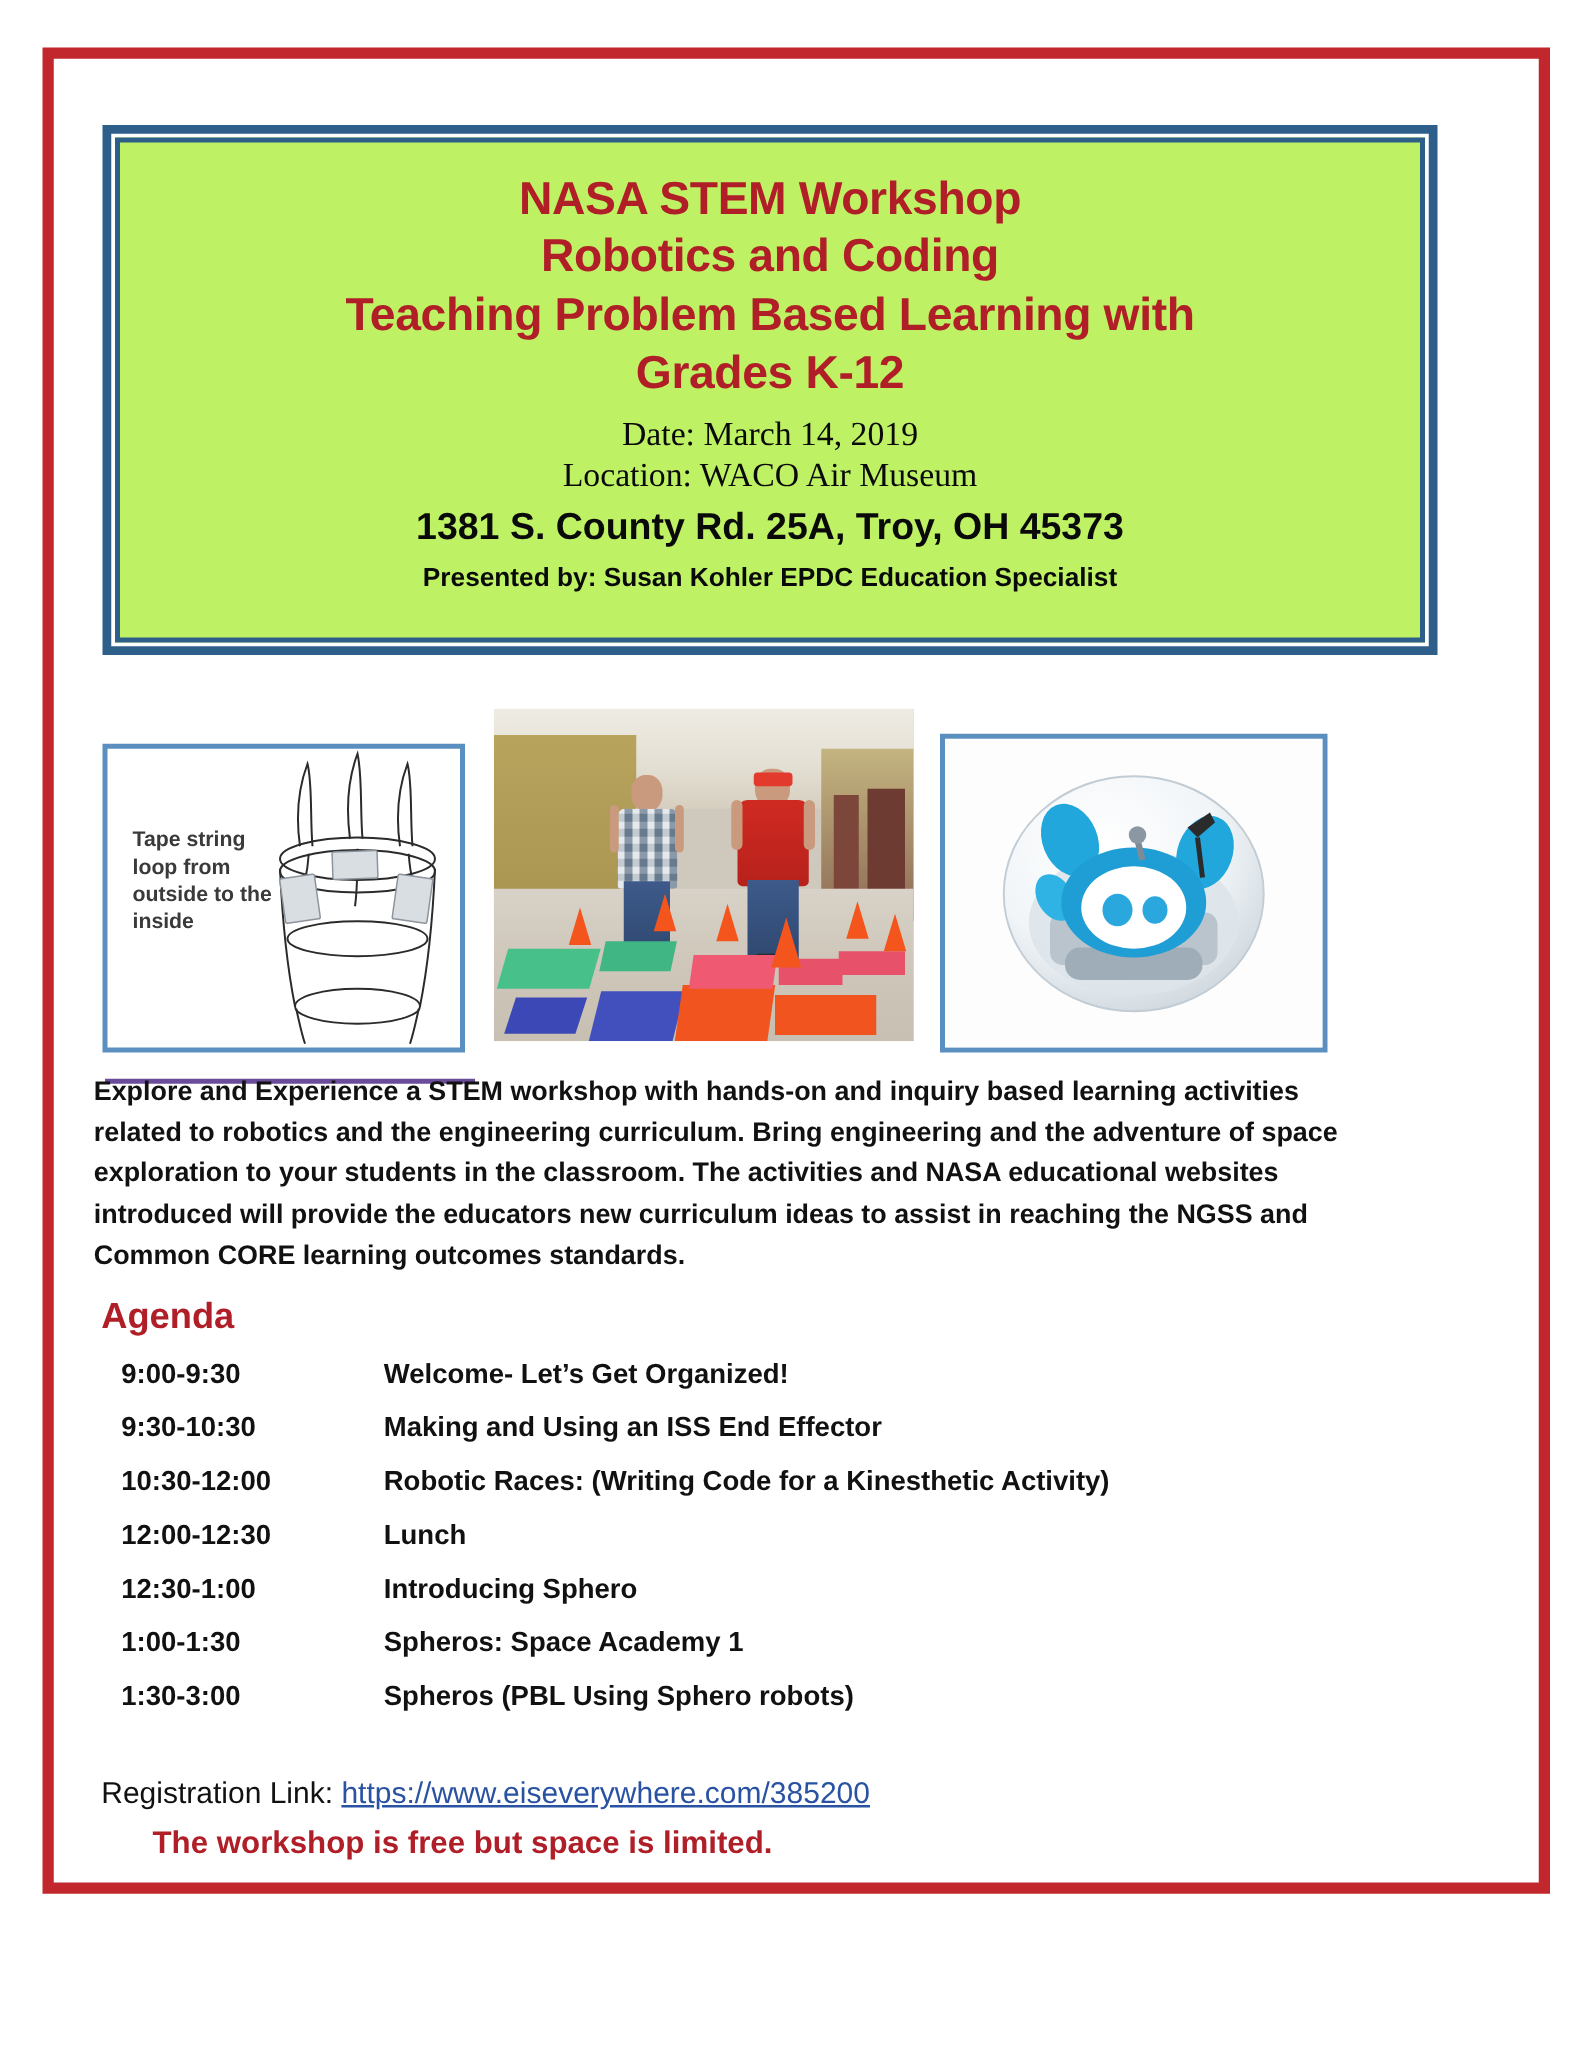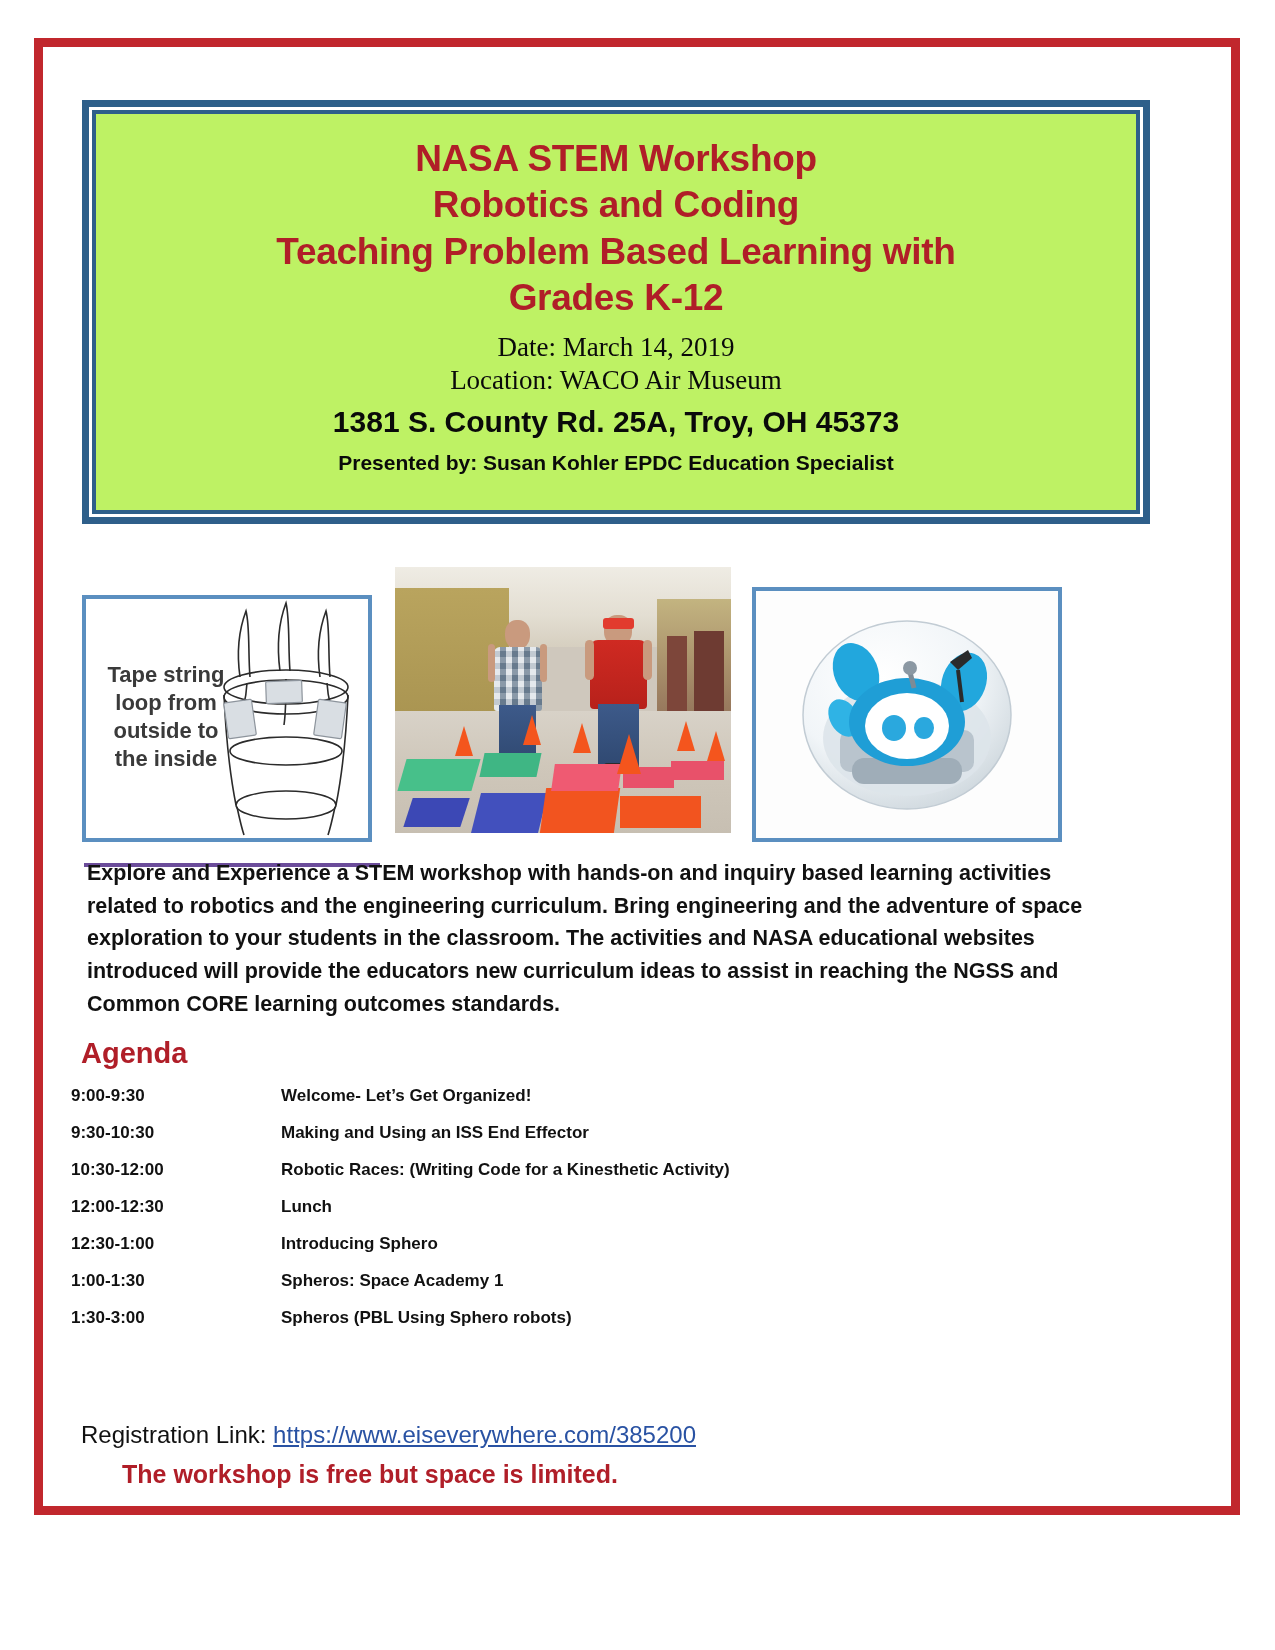--- a/index.html
+++ b/index.html
@@ -135,24 +135,23 @@
   }
 
   
   .cup-caption {
     position: absolute;
     left: 20px;
     top: 62px;
     width: 120px;
     font-family: "Liberation Sans Narrow", "Liberation Sans", sans-serif;
     font-weight: bold;
-    font-size: 22px;
+    font-size: 17px;
     line-height: 1.28;
     color: #3a3a3a;
-    text-align: center;
   }
   .cup-svg { position: absolute; right: 2px; top: 0; }
 
   
   .photo-scene {
     position: absolute;
     inset: 0;
     background: #cfc8bd;
     overflow: hidden;
   }
@@ -227,21 +226,21 @@
   .mat-orange2{ left:67%; bottom:2%;  width:24%; height:12%; background:#f2541f; }
 
   .ph-cone { position:absolute; width:0; height:0; border-left:9px solid transparent; border-right:9px solid transparent; border-bottom:30px solid #f4551d; }
 
   
   .sphero-scene { position:absolute; inset:0; background:#fdfdfd; display:flex; align-items:center; justify-content:center; }
 
   
   .body-para {
     position: absolute;
-    left: 44px;
+    left: 32px;
     top: 810px;
     width: 1030px;
     font-family: "Liberation Sans Narrow", "Liberation Sans", sans-serif;
     font-weight: bold;
     font-size: 21.5px;
     line-height: 1.52;
     color: #111111;
     text-align: left;
   }
 
@@ -250,27 +249,27 @@
     position: absolute;
     left: 38px;
     top: 990px;
     color: #B01E28;
     font-family: "Liberation Sans Narrow", "Liberation Sans", sans-serif;
     font-weight: bold;
     font-size: 29px;
   }
   .agenda-table {
     position: absolute;
-    left: 28px;
+    left: 54px;
     top: 1030px;
     width: 960px;
     border-collapse: collapse;
     font-family: "Liberation Sans Narrow", "Liberation Sans", sans-serif;
     font-weight: bold;
-    font-size: 17px;
+    font-size: 22px;
     color: #111111;
   }
   .agenda-table td { padding: 8.5px 0; vertical-align: top; }
   .agenda-table td.time { width: 210px; }
 
   
   .reg-line {
     position: absolute;
     left: 38px;
     top: 1374px;

